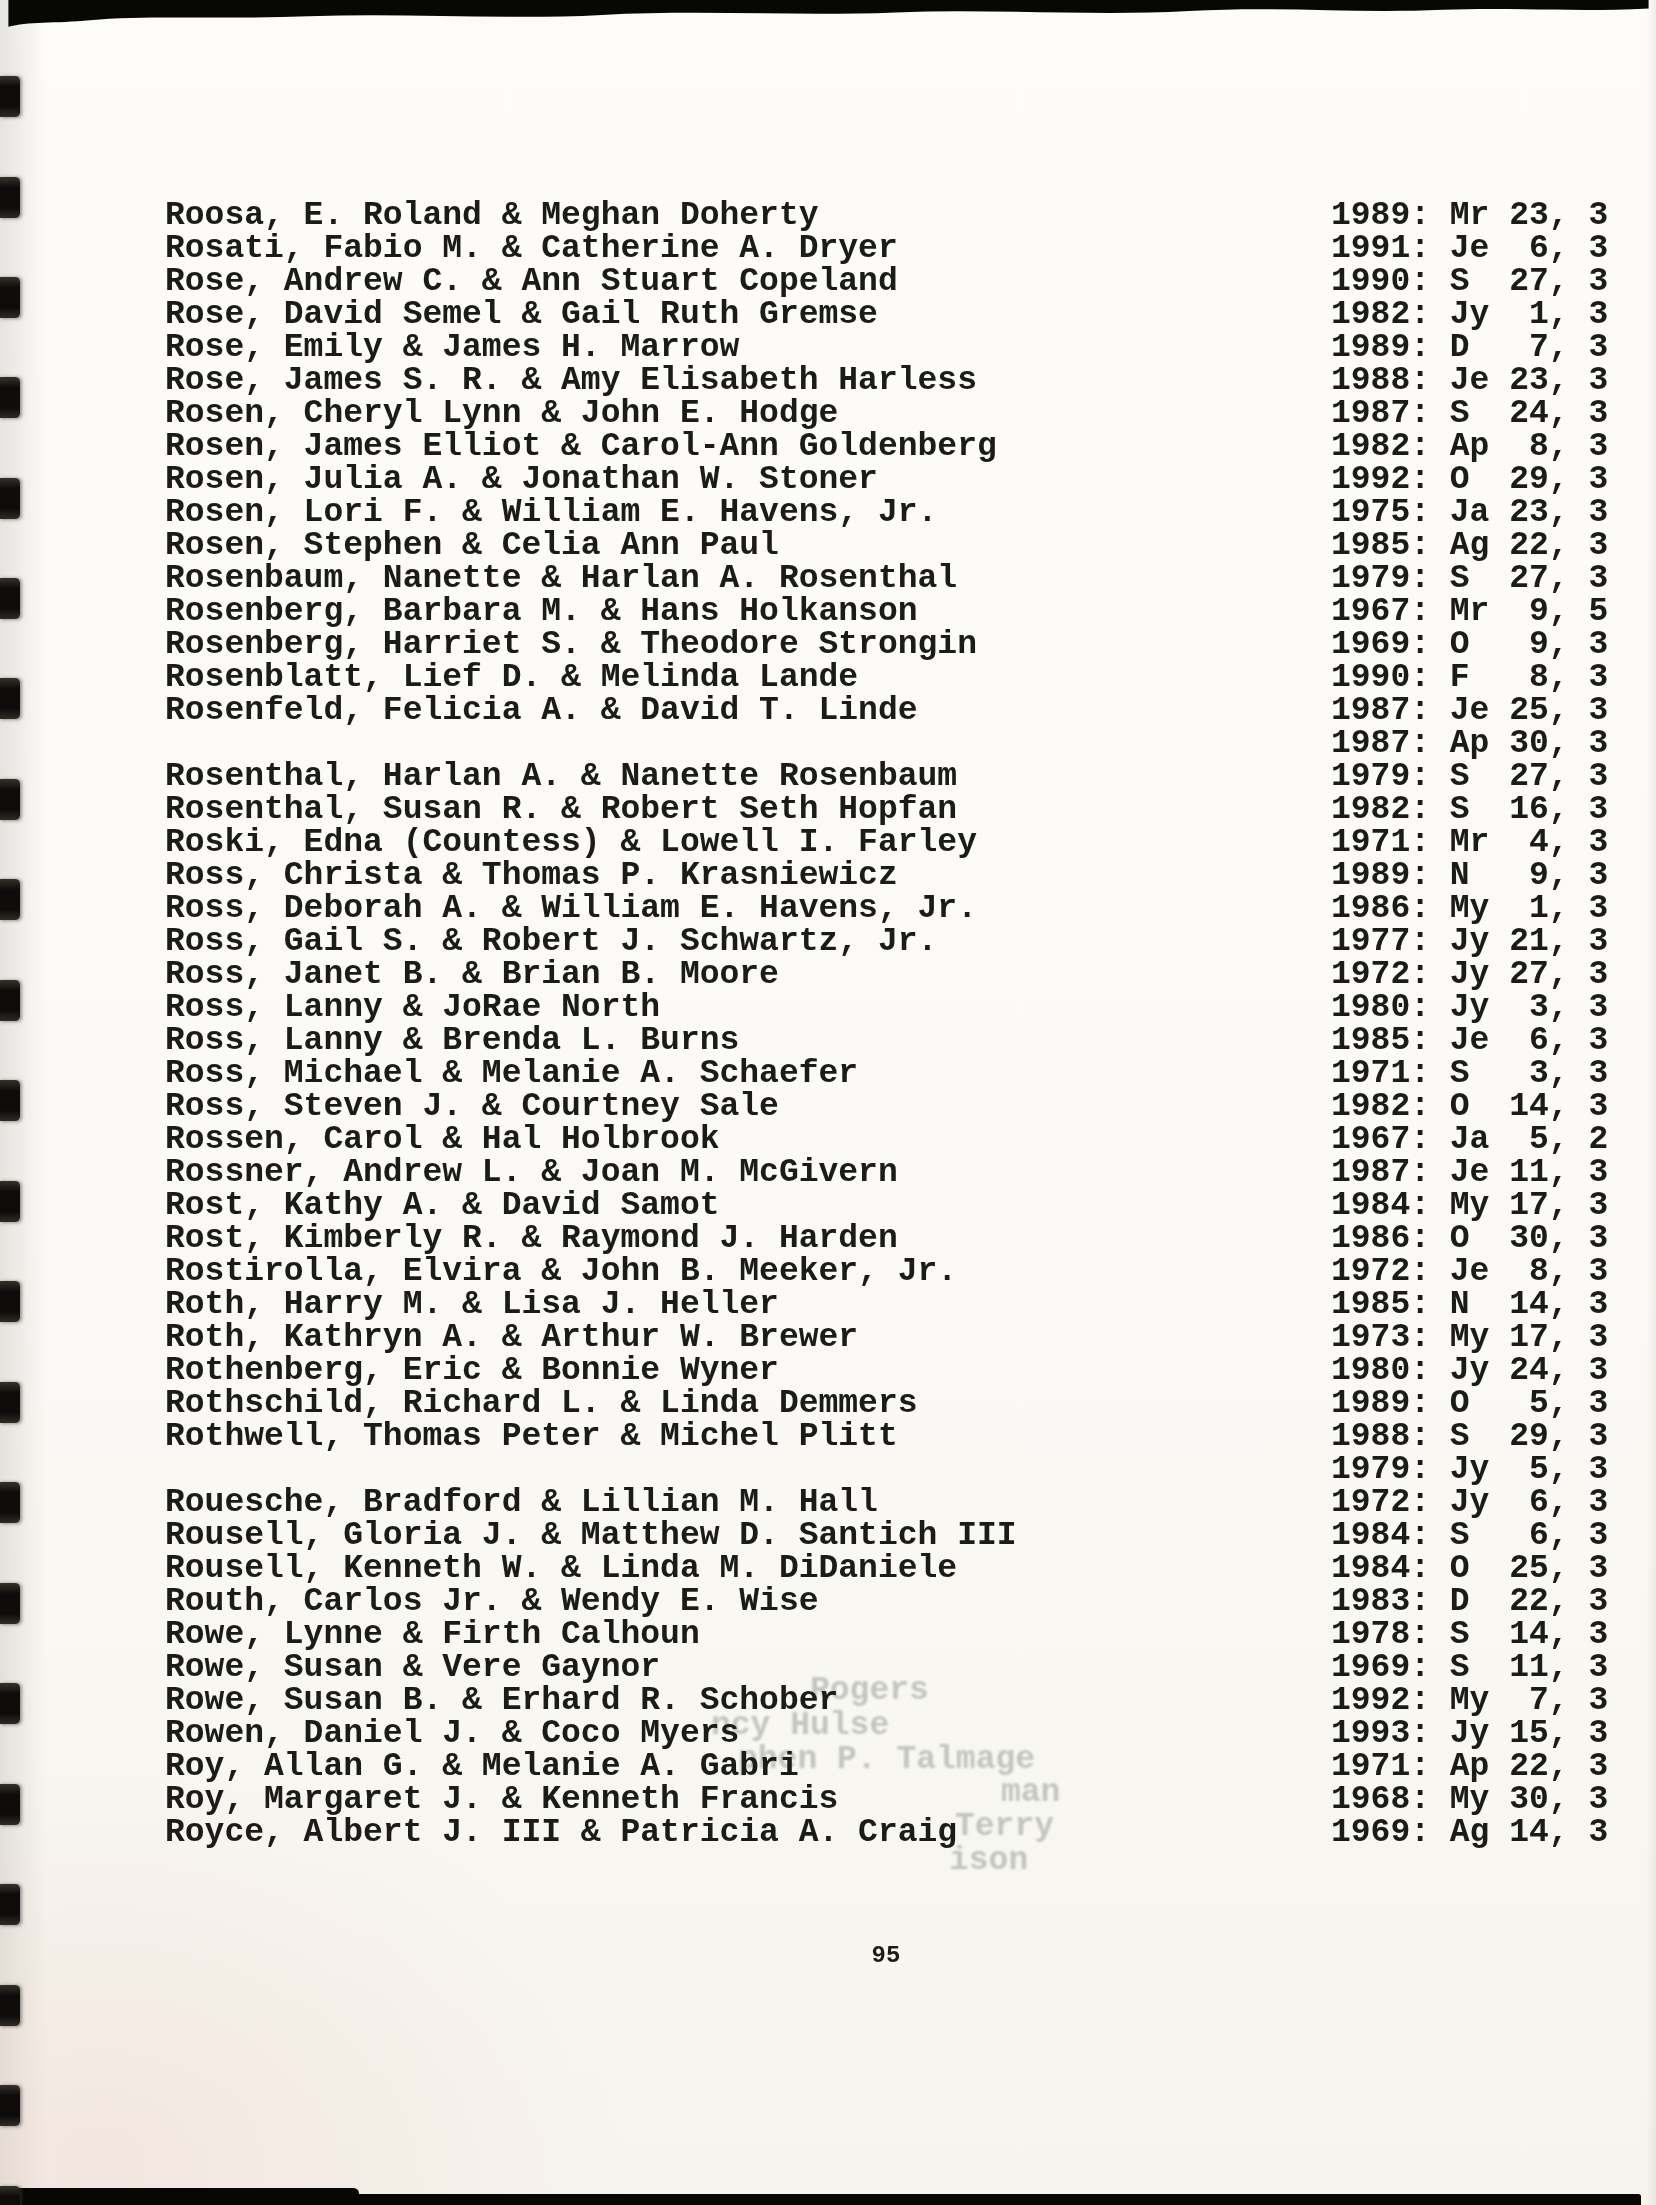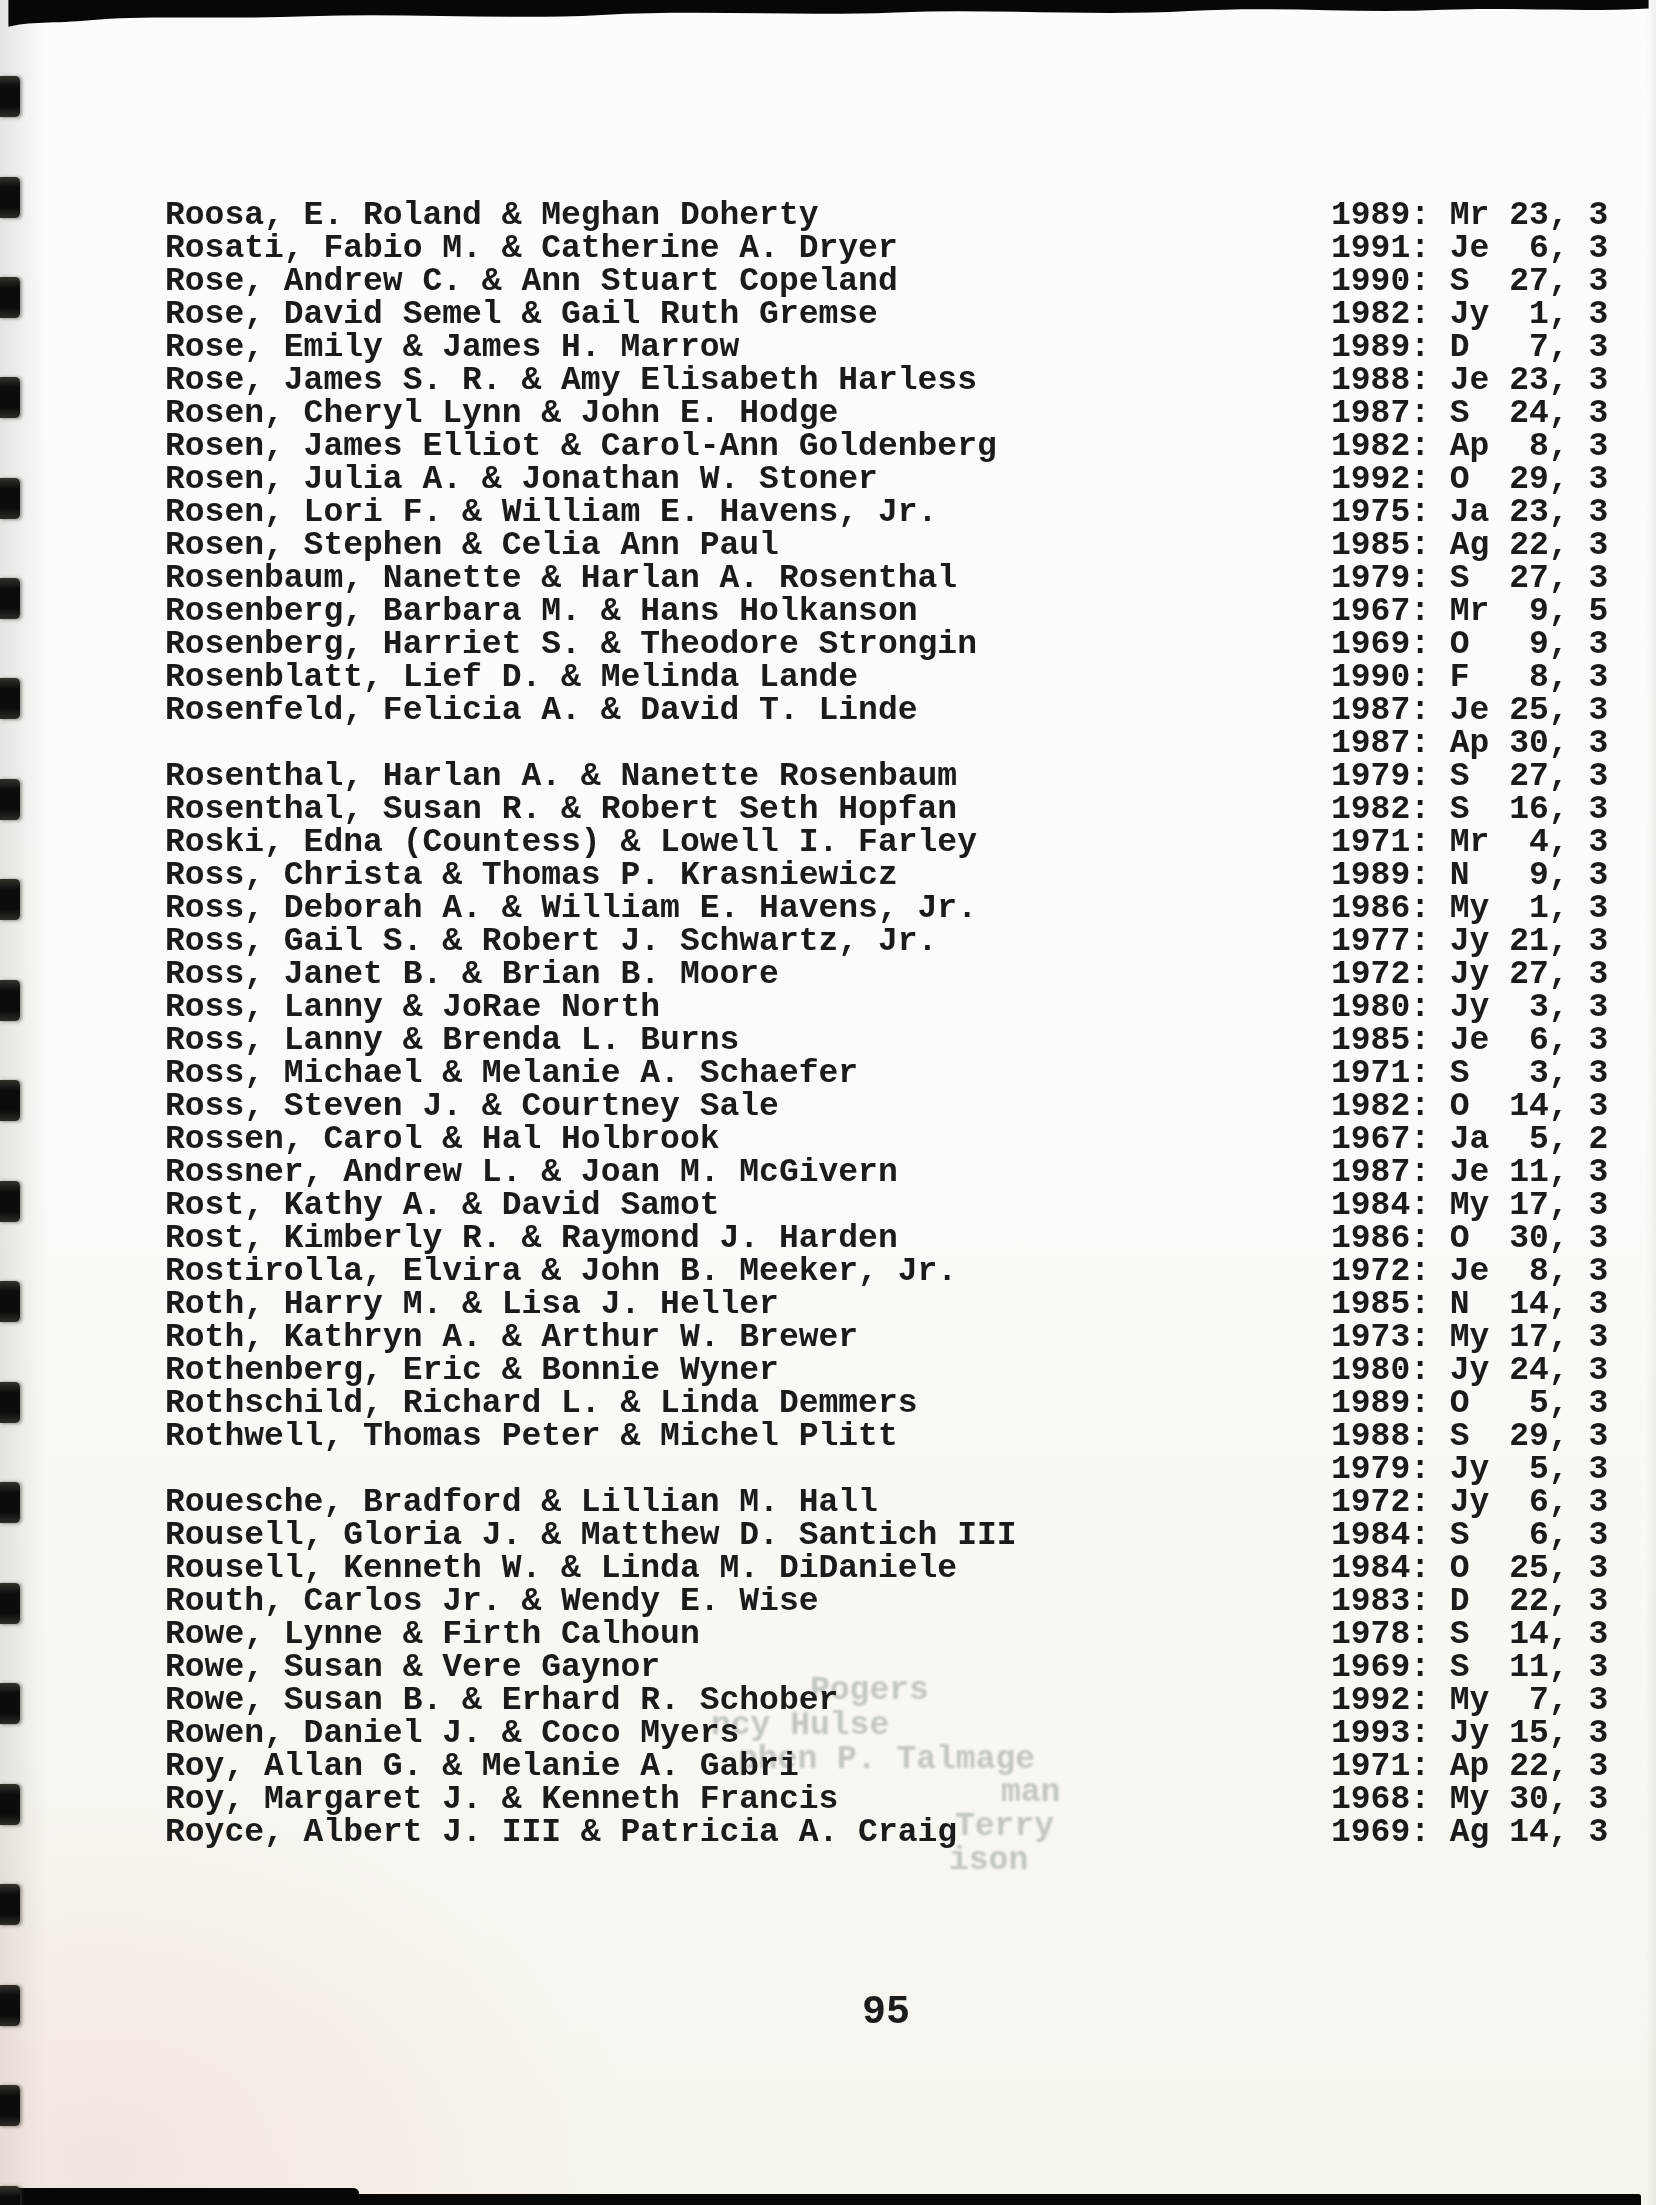--- a/index.html
+++ b/index.html
@@ -40,21 +40,21 @@
   .names{left:165px;}
   .date{left:1331px;}
   .ghost{
     position:absolute;white-space:pre;
     font-size:33px;font-weight:bold;
     color:#76827c;opacity:0.42;
     filter:blur(1.1px);
   }
   .pagenum{
     position:absolute;left:830px;top:1942px;width:112px;
-    text-align:center;font-size:40px;font-weight:bold;color:#1b1b19;margin-top:48px;
+    text-align:center;font-size:24px;font-weight:bold;color:#1b1b19;
   }
 </style>
 </head>
 <body>
 
 <div class="page">
 
   <svg class="scan-top" width="1657" height="30" viewBox="0 0 2515 46" aria-hidden="true">
     <path fill="#070705" d="M0,0 L2515,0 L2515,13
       C2400,19 2310,11 2200,15

